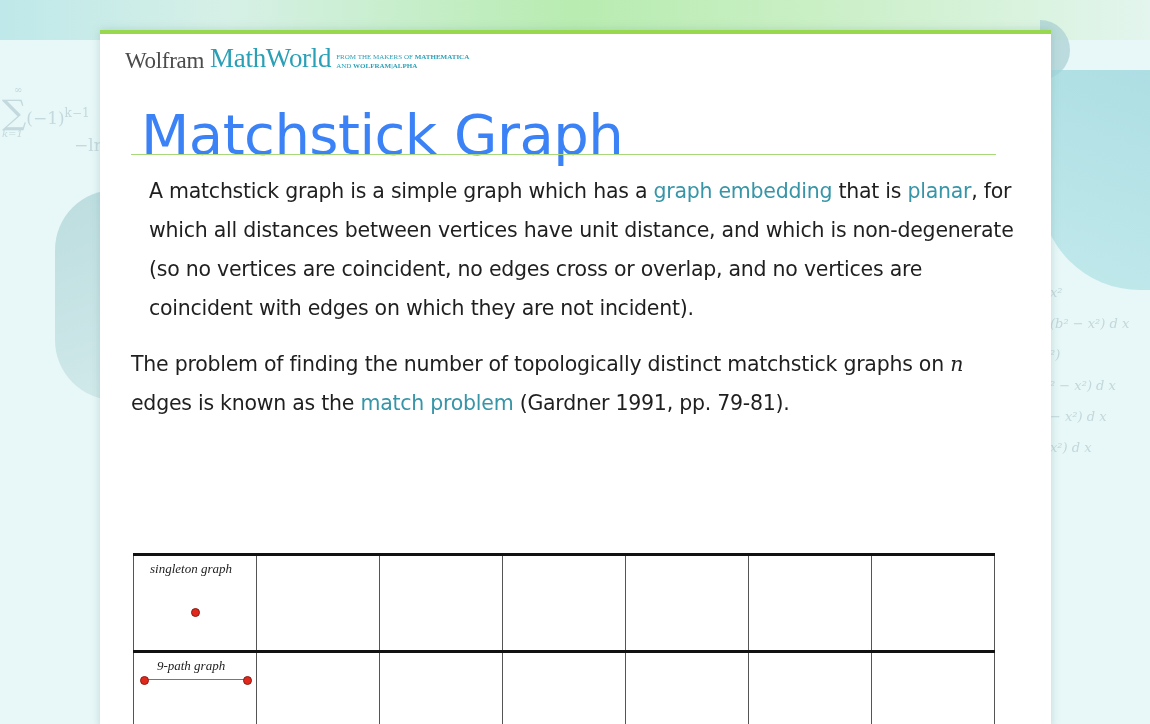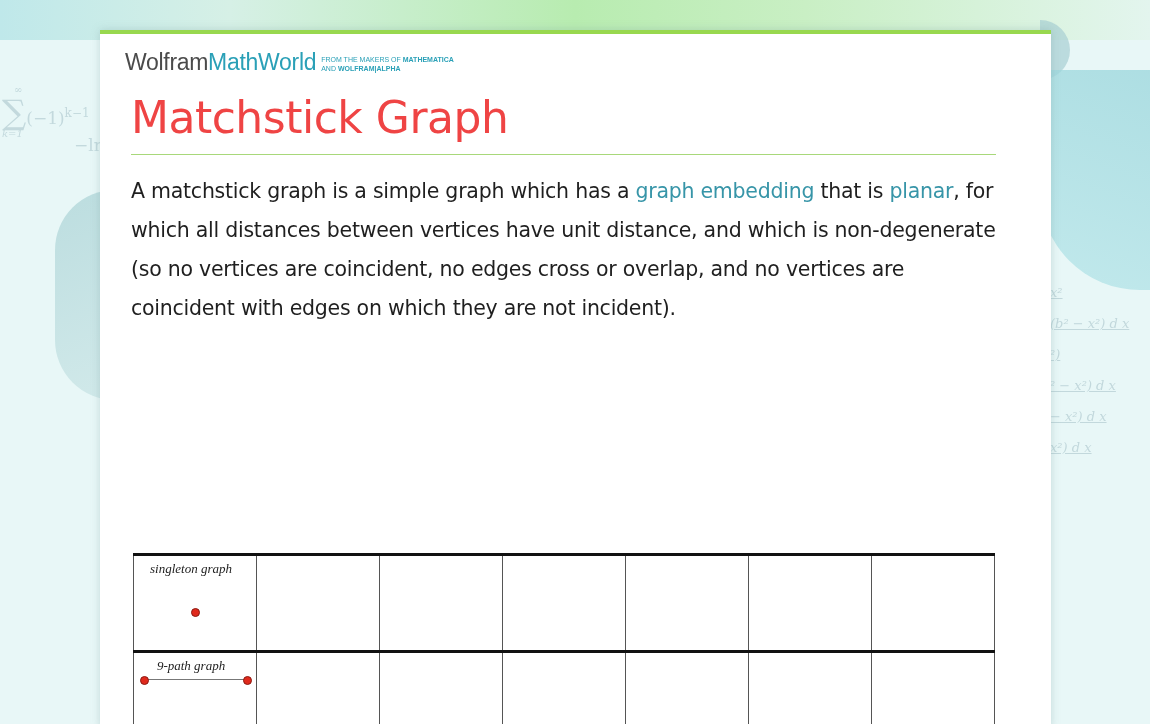--- a/index.html
+++ b/index.html
@@ -29,51 +29,51 @@
       border-radius: 0 0 0 100px; opacity: 0.75;
     }
     .bg-right-shape2 {
       position: absolute; left: 1040px; top: 20px; width: 30px; height: 60px;
       background: #a8cfd3; border-radius: 0 40px 40px 0; opacity: 0.7;
     }
     .bg-right-math {
       position: absolute; left: 1050px; top: 285px; color: #c2d8dc;
       font-family: "DejaVu Serif", serif; font-style: italic; font-size: 13px;
     }
-    .bg-right-math div { margin-bottom: 16px; white-space: nowrap; text-decoration: underline; }
+    .bg-right-math div { margin-bottom: 16px; white-space: nowrap; }
     .page {
       position: absolute; left: 100px; top: 30px; width: 951px; height: 694px;
       background: #ffffff; border-top: 4px solid #98d84f;
       box-shadow: 0 0 8px rgba(120,160,160,0.35);
     }
     .logo {
-      position: absolute; left: 25px; top: 15px; display: flex; align-items: flex-end;
-      font-family: Liberation Sans, sans-serif;
+      position: absolute; left: 25px; top: 9px; display: flex; align-items: flex-end;
+      font-family: Liberation Serif, serif;
     }
     .logo-wolfram { font-size: 23px; color: #4b4b4b; letter-spacing: -0.3px; }
-    .logo-mathworld { font-size: 23px; color: #2aa0b7; letter-spacing: -0.3px; }
+    .logo-mathworld { font-size: 27px; color: #2aa0b7; margin-left: 6px; letter-spacing: -0.3px; }
     .logo-tag {
       margin-left: 5px; font-size: 7px; color: #2aa0b7; line-height: 9px; padding-bottom: 3px;
       text-transform: uppercase;
     }
     .logo-tag b { font-weight: bold; }
     .title {
-      position: absolute; left: 31px; top: 58px; margin: 0;
+      position: absolute; left: 31px; top: 58px; margin: 10px;
       font-family: "DejaVu Sans", sans-serif; font-weight: normal;
-      font-size: 44px; color: #ef4444; letter-spacing: -0.5px;
+      font-size: 56px; color: #3b82f6; letter-spacing: -0.5px;
     }
     .title-rule {
       position: absolute; left: 31px; top: 120px; width: 865px; height: 1px; background: #a8d87a;
     }
     .para {
       position: absolute; left: 31px; width: 870px; margin: 0;
       font-family: "DejaVu Sans", sans-serif; font-size: 20.5px; line-height: 39px;
       color: #1f1f1f; letter-spacing: -0.25px;
     }
-    .p1 { top: 138px; }
+    .p1 { top: 138px; margin-left: 18px; }
     .p2 { top: 311px; }
     .link { color: #3795a8; text-decoration: none; cursor: pointer; }
     .var { font-family: "DejaVu Serif", serif; font-style: italic; }
     .graph-table {
       position: absolute; left: 33px; top: 519px; border-collapse: collapse;
     }
     .graph-table td {
       width: 122px; height: 94px; padding: 0; vertical-align: top; position: relative;
       border-left: 1px solid #555; border-right: 1px solid #555;
       border-top: 3px solid #111;
@@ -119,20 +119,21 @@
       <span>From the makers of</span> <b>Mathematica</b><br>
       <span>and</span> <b>Wolfram|Alpha</b>
     </span>
   </div>
 
   <h1 class="title">Matchstick Graph</h1>
   <div class="title-rule"></div>
 
   <p class="para p1"><span>A matchstick graph is a simple graph which has a </span><a class="link">graph embedding</a><span> that is </span><a class="link">planar</a><span>, for which all distances between vertices have unit distance, and which is non-degenerate (so no vertices are coincident, no edges cross or overlap, and no vertices are coincident with edges on which they are not incident).</span></p>
 
+  <p class="para p2"><span>The problem of finding the number of topologically distinct matchstick graphs on </span><span class="var">n</span><br><span> edges is known as the </span><a class="link">match problem</a><span> (Gardner 1991, pp. 79-81).</span></p>
 
   <table class="graph-table">
     <tbody>
         <tr>
       <td>
         <div class="cell-label">singleton graph</div>
         <div class="vertex" style="left:57px;top:52px;"></div>
       </td>
       <td></td>
       <td></td>

